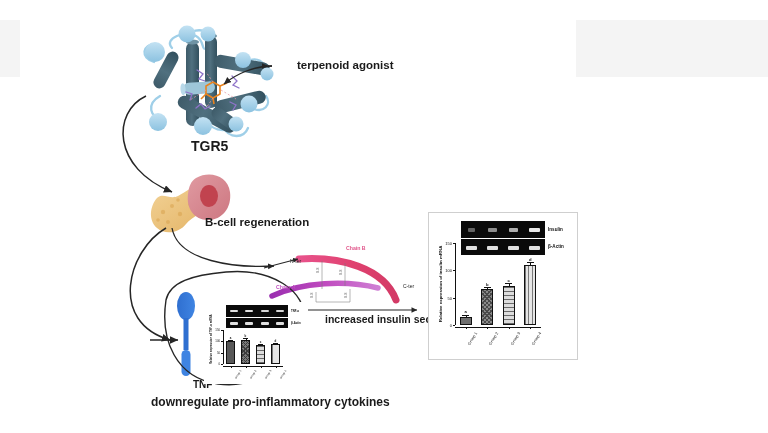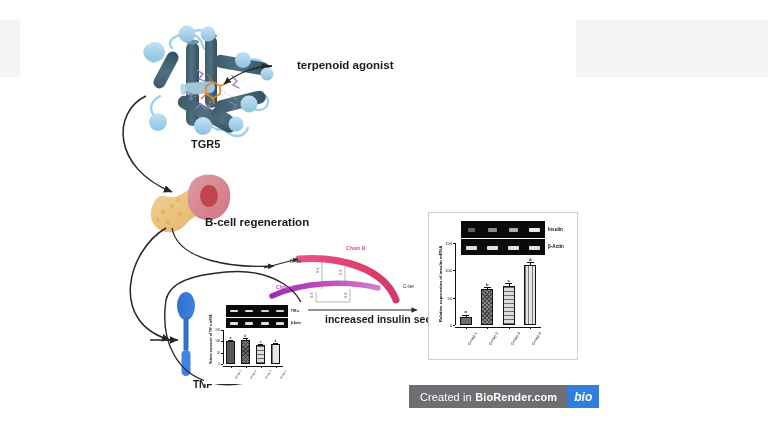--- a/index.html
+++ b/index.html
@@ -20,21 +20,21 @@
   .lbl {
     position:absolute;
     font-family:"Liberation Sans", sans-serif;
     font-weight:bold;
     color:#1a1a1a;
     white-space:nowrap;
     line-height:1;
     padding-left:21px;
   }
   .lbl-terpenoid { left:276px; top:60px; font-size:11.5px; }
-  .lbl-tgr5 { left:170px; top:139px; font-size:11px; }
+  .lbl-tgr5 { left:170px; top:139px; font-size:14px; }
   .lbl-bcell { left:184px; top:217px; font-size:11.5px; }
   .lbl-increased { left:304px; top:314px; font-size:10.5px; }
   .lbl-tnf { left:172px; top:380px; font-size:10px; }
   .lbl-downreg { left:130px; top:396px; font-size:12px; }
 
   .lbl-chainb { left:325px; top:246px; font-size:5.2px; color:#e1558a; font-weight:bold; }
   .lbl-chaina { left:255px; top:285px; font-size:5.2px; color:#c04bbf; font-weight:bold; }
   .lbl-nter { left:269px; top:259px; font-size:5px; color:#222; font-weight:normal; }
   .lbl-cter { left:382px; top:284px; font-size:5px; color:#222; font-weight:normal; }
 
@@ -283,20 +283,21 @@
         <path d="M266,377 L267,367"></path>
       <path d="M278,370 L277,360"></path>
     </g>
   </svg>
 
   <div class="lbl lbl-terpenoid">terpenoid agonist</div>
   <div class="lbl lbl-tgr5">TGR5</div>
   <div class="lbl lbl-bcell">B-cell regeneration</div>
   <div class="lbl lbl-increased">increased insulin secretion</div>
   <div class="lbl lbl-tnf">TNF</div>
+  <div class="lbl lbl-downreg">downregulate pro-inflammatory cytokines</div>
 
   <div class="lbl lbl-chainb">Chain B</div>
   <div class="lbl lbl-chaina">Chain A</div>
   <div class="lbl lbl-nter">N-ter</div>
   <div class="lbl lbl-cter">C-ter</div>
 
   <div class="chart-box chart-big" id="chart-insulin">
       <div class="gel-lbl" style="left: 119px; top: 14.2px; font-size: 4.6px;">Insulin</div>
       <div class="gel-lbl" style="left: 119px; top: 31.2px; font-size: 4.6px;">β-Actin</div>
       <div class="gel" style="left: 32px; top: 8px; width: 84px; height: 34px;">
@@ -400,21 +401,14 @@
         <div class="xtick-lbl" style="left: 23.5px; top: 39px; width: 22px; font-size: 2.8px;">Group 3</div>
         <div class="bar fill-vlines" style="left: 48px; width: 9px; height: 19.9467px;"></div>
         <div class="bar-err" style="left: 52.5px; top: 12.6933px; height: 1.36px;"></div>
         <div class="bar-errcap" style="left: 49.98px; top: 12.6933px; width: 5.04px;"></div>
         <div class="bar-letter" style="left: 48px; top: 8.79333px; width: 9px; font-size: 2.9px;">d</div>
         <div class="tick" style="left: 52.5px; top: 35.5px; width: 0.9px; height: 2.4px;"></div>
         <div class="xtick-lbl" style="left: 38.5px; top: 39px; width: 22px; font-size: 2.8px;">Group 4</div>
       </div>
     </div>
 
-  <div id="biorender">
-    <div id="br-text">
-      <span>Created in</span>
-      <b>BioRender.com</b>
-    </div>
-    <div id="br-logo">bio</div>
-  </div>
 
 </div>
 
 </body></html>

